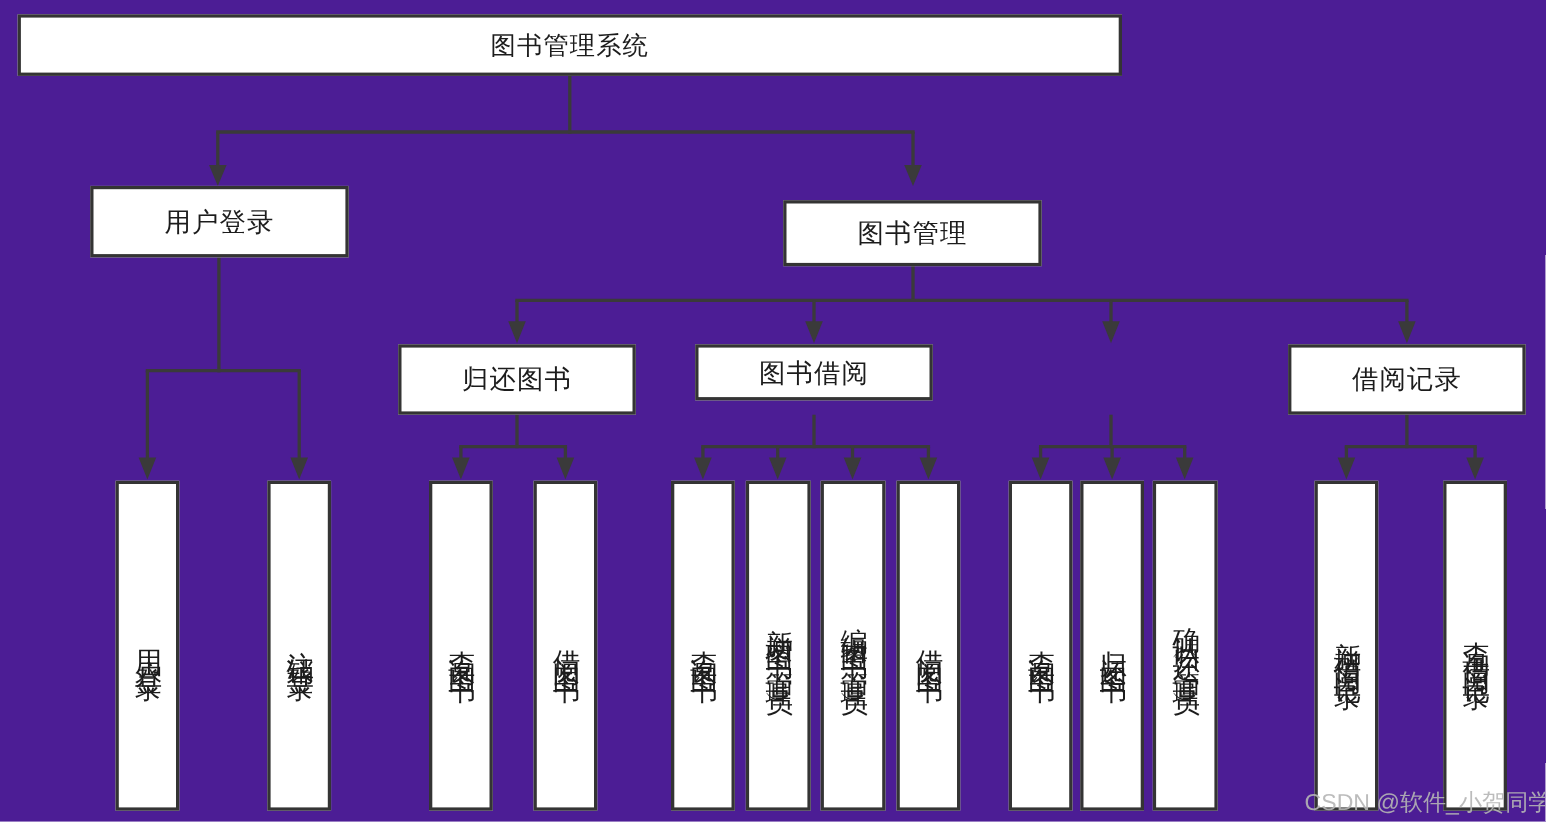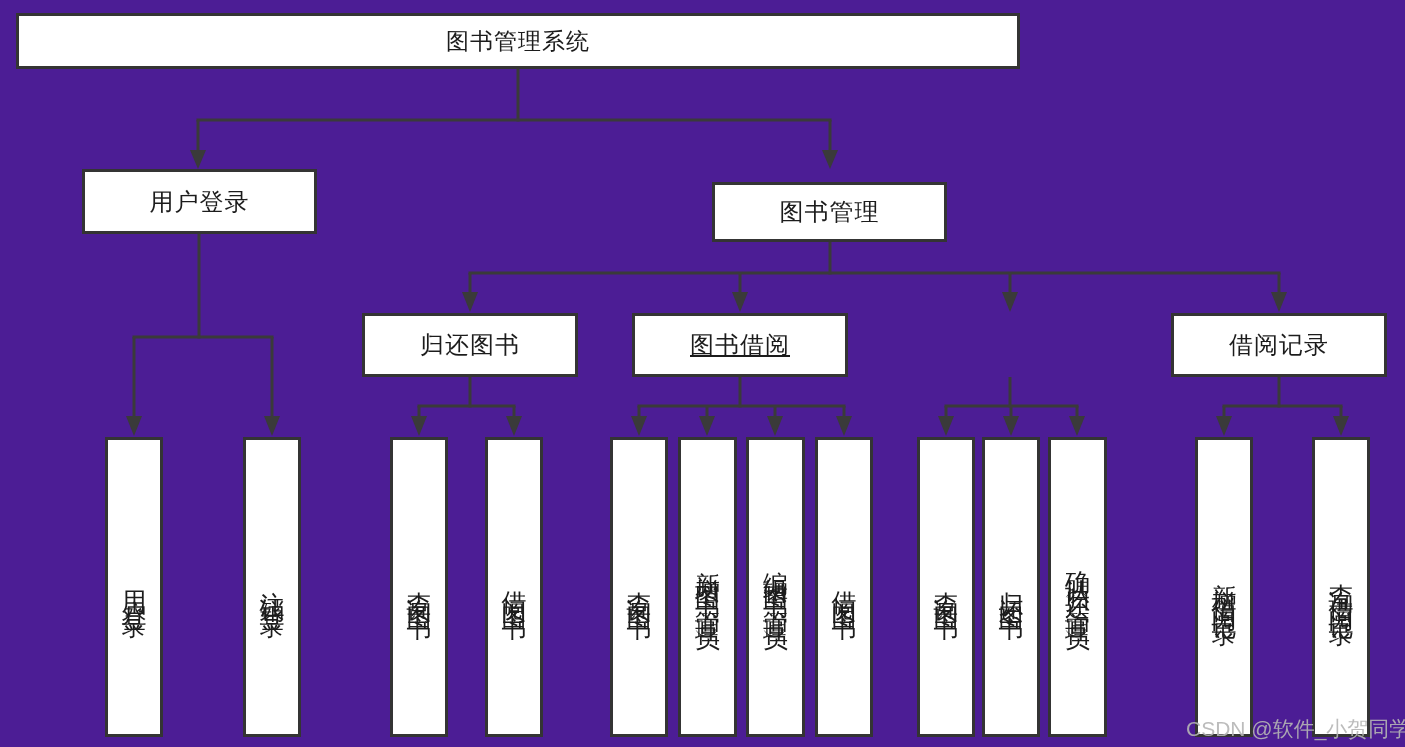--- a/index.html
+++ b/index.html
@@ -127,21 +127,21 @@
       <polygon points="1333,416 1349,416 1341,436"></polygon>
     </g>
   </svg>
 
   <div class="node hbox rootbox" style="left:16px; top:13px; width:1004px; height:56px;">图书管理系统</div>
 
   <div class="node hbox" style="left:82px; top:169px; width:235px; height:65px;">用户登录</div>
   <div class="node hbox" style="left:712px; top:182px; width:235px; height:60px;">图书管理</div>
 
   <div class="node hbox" style="left:362px; top:313px; width:216px; height:64px;">归还图书</div>
-  <div class="node hbox" style="left:632px; top:313px; width:216px; height:64px;text-decoration:underline;">图书借阅</div>
+  <div class="node hbox" style="left:632px; top:313px; width:216px; height:51px;">图书借阅</div>
   <div class="node hbox" style="left:1171px; top:313px; width:216px; height:64px;">借阅记录</div>
 
   <div class="node vbox" style="left:105px; top:437px; width:58px; height:300px;">用户登录</div>
   <div class="node vbox" style="left:243px; top:437px; width:58px; height:300px;">注销登录</div>
 
   <div class="node vbox" style="left:390px; top:437px; width:58px; height:300px;">查询图书</div>
   <div class="node vbox" style="left:485px; top:437px; width:58px; height:300px;">借阅图书</div>
 
   <div class="node vbox" style="left:610px; top:437px; width:58px; height:300px;">查询图书</div>
   <div class="node vbox" style="left:678px; top:437px; width:59px; height:300px;">新增图书（管理员）</div>

